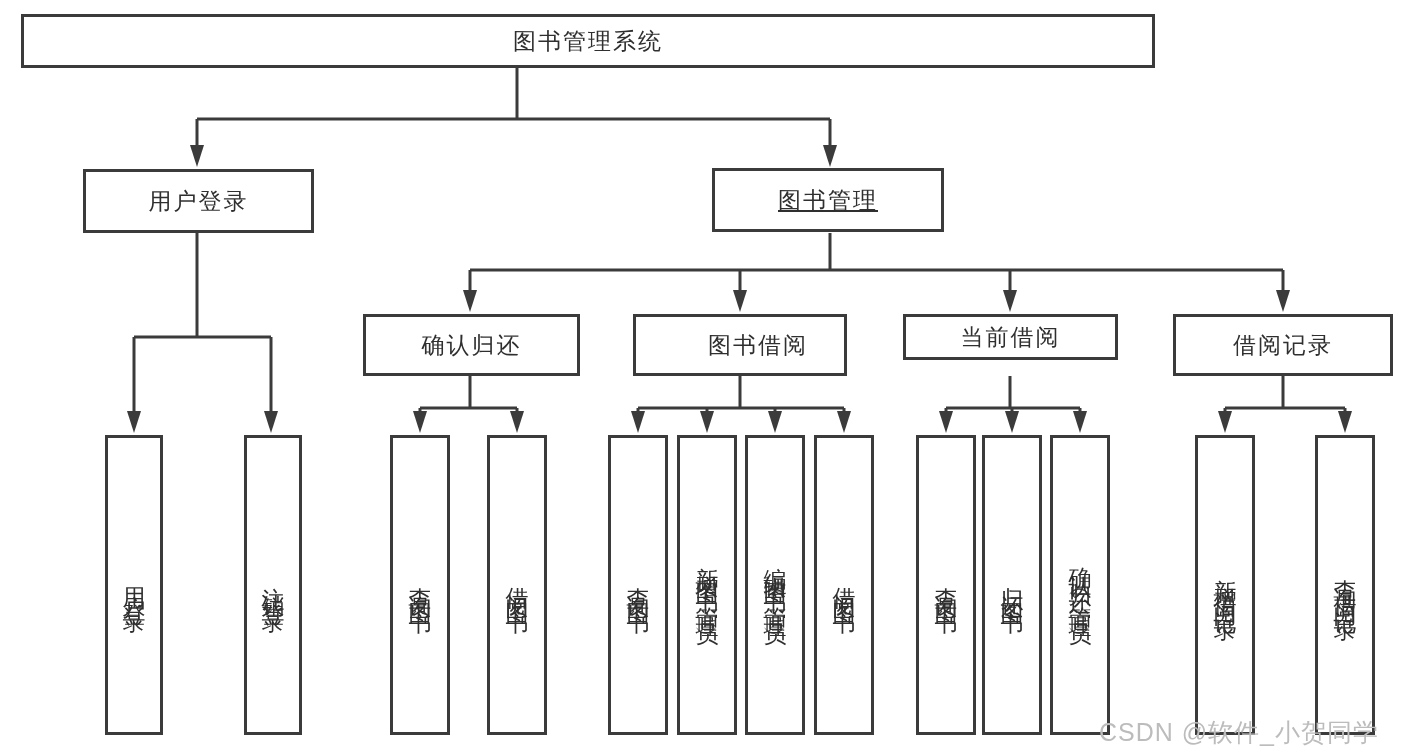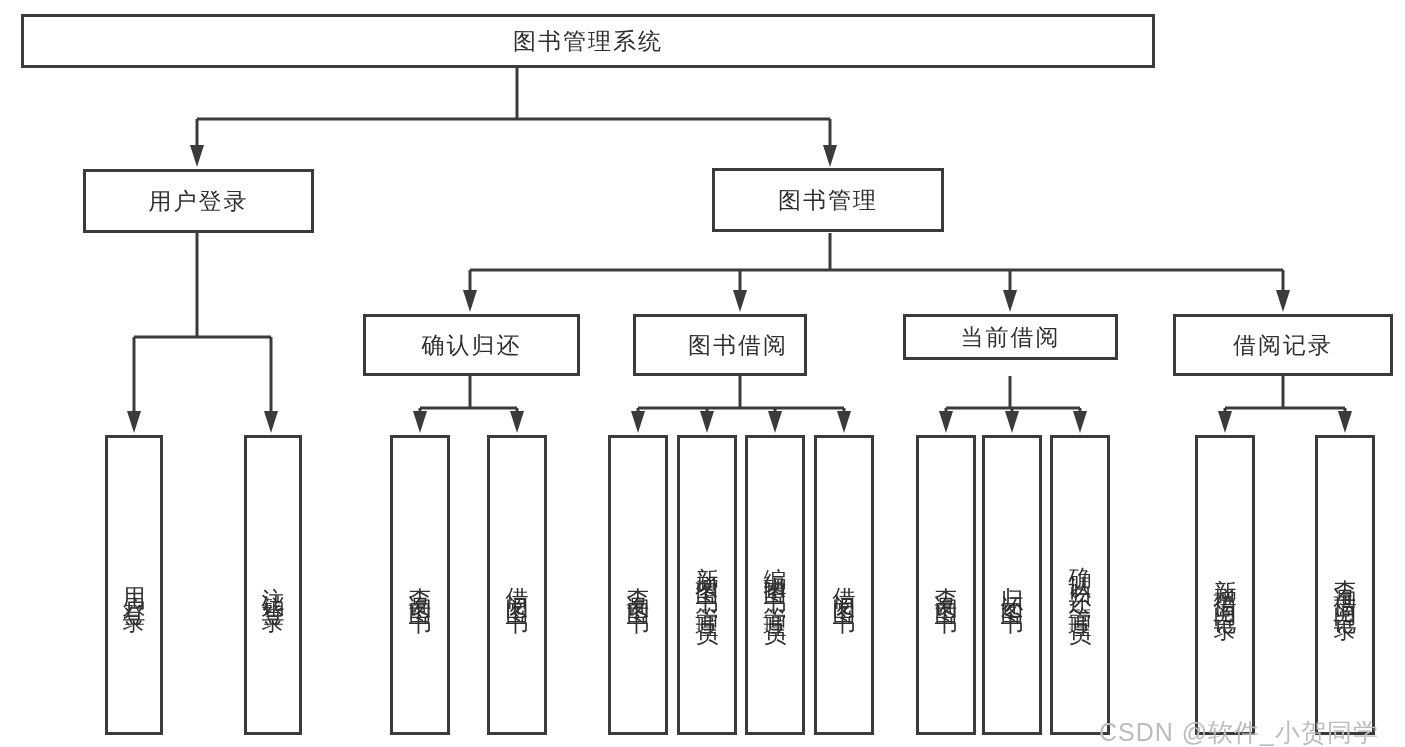--- a/index.html
+++ b/index.html
@@ -134,28 +134,28 @@
     <polygon points="1338,411 1352,411 1345,433"></polygon>
   </svg>
 
   <div class="box hbox" style="left:21px; top:14px; width:1134px; height:54px;">
     <span>图书管理系统</span>
   </div>
 
   <div class="box hbox" style="left:83px; top:169px; width:231px; height:64px;">
     <span>用户登录</span>
   </div>
-  <div class="box hbox" style="left:712px; top:168px; width:232px; height:64px;">
+  <div class="box hbox" style="left:712px; top:168px; width:232px; height:64px;text-decoration:underline;">
     <span>图书管理</span>
   </div>
 
   <div class="box hbox" style="left:363px; top:314px; width:217px; height:62px;">
     <span>确认归还</span>
   </div>
-  <div class="box hbox" style="left:633px; top:314px; width:174px; height:62px;padding-left:36px;">
+  <div class="box hbox" style="left:633px; top:314px; width:214px; height:62px;padding-left:36px;">
     <span>图书借阅</span>
   </div>
   <div class="box hbox" style="left:903px; top:314px; width:215px; height:46px;">
     <span>当前借阅</span>
   </div>
   <div class="box hbox" style="left:1173px; top:314px; width:220px; height:62px;">
     <span>借阅记录</span>
   </div>
 
   <div class="box leaf" style="left:105px; top:435px; width:58px; height:300px;">

